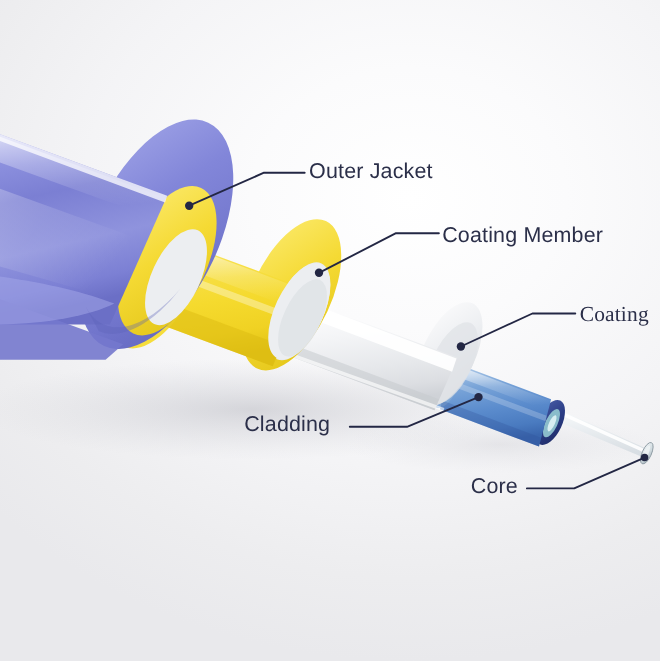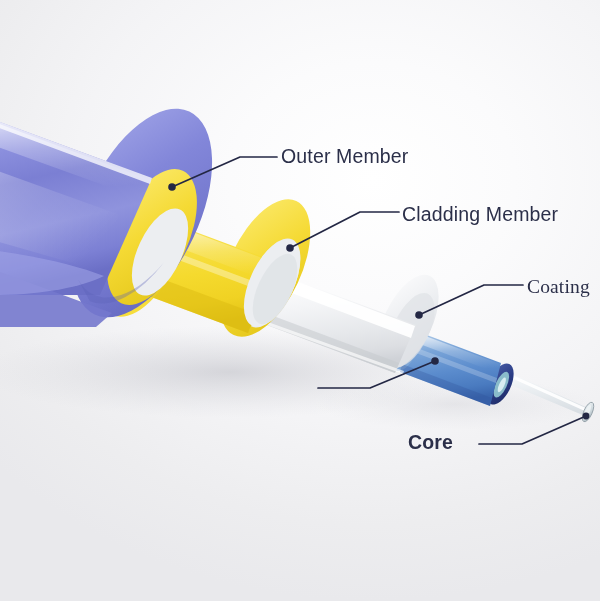--- a/index.html
+++ b/index.html
@@ -33,21 +33,21 @@
     font-weight: 400;
     letter-spacing: 0.15px;
     white-space: nowrap;
     line-height: 1;
     user-select: none;
   }
   #lbl-outer-jacket    { left: 281px; top: 147px; }
   #lbl-strength-member { left: 402px; top: 205px; }
   #lbl-coating         { left: 527px; top: 277px; }
   #lbl-cladding        { left: 222px; top: 377px; }
-  #lbl-core            { left: 408px; top: 433px; font-weight: bold; }
+  #lbl-core            { left: 428px; top: 433px; }
 </style>
 </head>
 <body>
 
 <div id="stage">
 
   <svg id="diagram" viewBox="0 0 600 601" xmlns="http://www.w3.org/2000/svg">
     <defs>
 
       <linearGradient id="gJacketBody" x1="0" y1="0" x2="0.25" y2="1">
@@ -243,22 +243,23 @@
 
     <g fill="#232744">
       <circle cx="172" cy="187" r="3.8"></circle>
       <circle cx="290" cy="248" r="3.8"></circle>
       <circle cx="419" cy="315" r="3.8"></circle>
       <circle cx="435" cy="361" r="3.8"></circle>
       <circle cx="586" cy="416" r="3.4"></circle>
     </g>
   </svg>
 
-  <div class="lbl" id="lbl-outer-jacket" style="color: rgb(43, 47, 73);">Outer Member</div>
-
-  <div class="lbl" id="lbl-strength-member" style="color: rgb(43, 47, 73);">Cladding Member</div>
+  <div class="lbl" id="lbl-outer-jacket" style="color: rgb(43, 47, 73);">Outer Jacket</div>
+
+  <div class="lbl" id="lbl-strength-member" style="color: rgb(43, 47, 73);">Coating Member</div>
 
   <div class="lbl" id="lbl-coating" style="color: rgb(43, 47, 73); font-family: Liberation Serif, serif;">Coating</div>
 
+  <div class="lbl" id="lbl-cladding" style="color: rgb(43, 47, 73);">Cladding</div>
 
   <div class="lbl" id="lbl-core" style="color: rgb(43, 47, 73);">Core</div>
 
 </div>
 
 </body></html>

